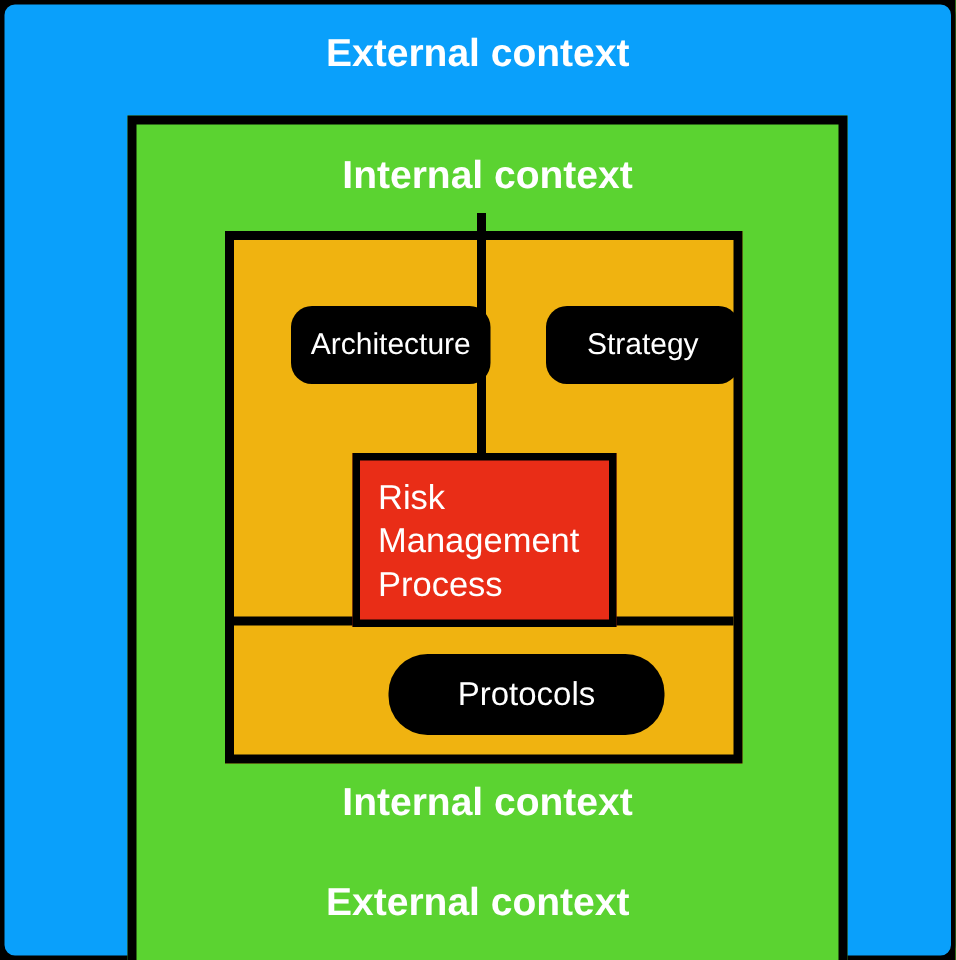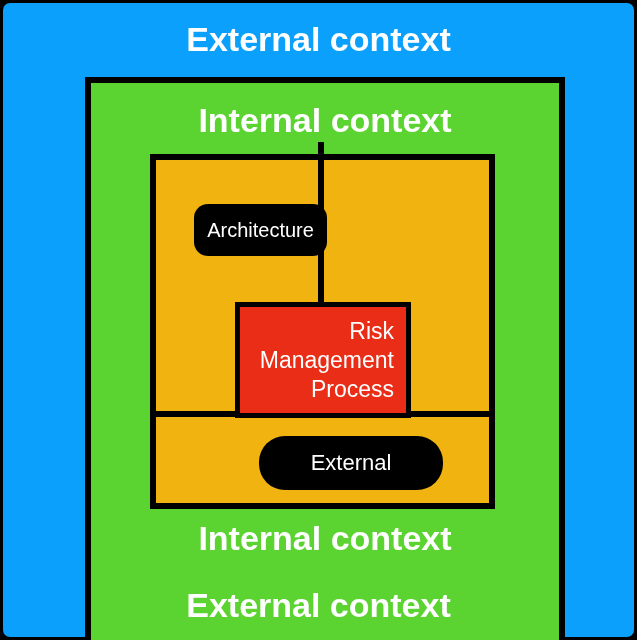--- a/index.html
+++ b/index.html
@@ -15,21 +15,21 @@
     inset: 0;
     background: var(--blue, #0AA0FB);
     border: 3px solid var(--line, #000);
     border-radius: 10px;
   }
   .ctx-label {
     position: absolute;
     left: 0; right: 0;
     text-align: center;
     font-weight: bold;
-    font-size: 34px;
+    font-size: 26px;
     color: var(--label, #FFFFFF);
     white-space: nowrap;
   }
   .ext-top    { top: 17px; }
   .ext-bottom { top: 583px; }
   .internal-box {
     position: absolute;
     left: 82px; top: 74px;
     width: 480px; height: 626px;
     background: var(--green, #5BD331);
@@ -79,21 +79,21 @@
   .risk-box {
     position: absolute;
     left: 79px; top: 142px;
     width: 176px; height: 116px;
     background: var(--red, #E92D17);
     border: 5px solid var(--line, #000);
     color: var(--label, #FFFFFF);
     display: flex;
     align-items: center;
     justify-content: center;
-    text-align: right;
+    text-align: left;
     font-size: 23px;
     line-height: 29px;
     padding: 0 12px;
   }
 </style>
 </head>
 <body>
 
 <div class="canvas">
 
@@ -103,23 +103,24 @@
 
     <div class="ctx-label int-top">Internal context</div>
 
     <div class="org-box">
       <div class="v-tick"></div>
       <div class="v-divider"></div>
       <div class="h-divider"></div>
 
       <div class="pill pill-architecture">Architecture</div>
 
+      <div class="pill pill-strategy">Strategy</div>
 
       <div class="risk-box">Risk Management Process</div>
 
-      <div class="pill pill-protocols">External</div>
+      <div class="pill pill-protocols">Protocols</div>
     </div>
 
     <div class="ctx-label int-bottom">Internal context</div>
   </div>
 
   <div class="ctx-label ext-bottom">External context</div>
 </div>
 
 </body></html>

